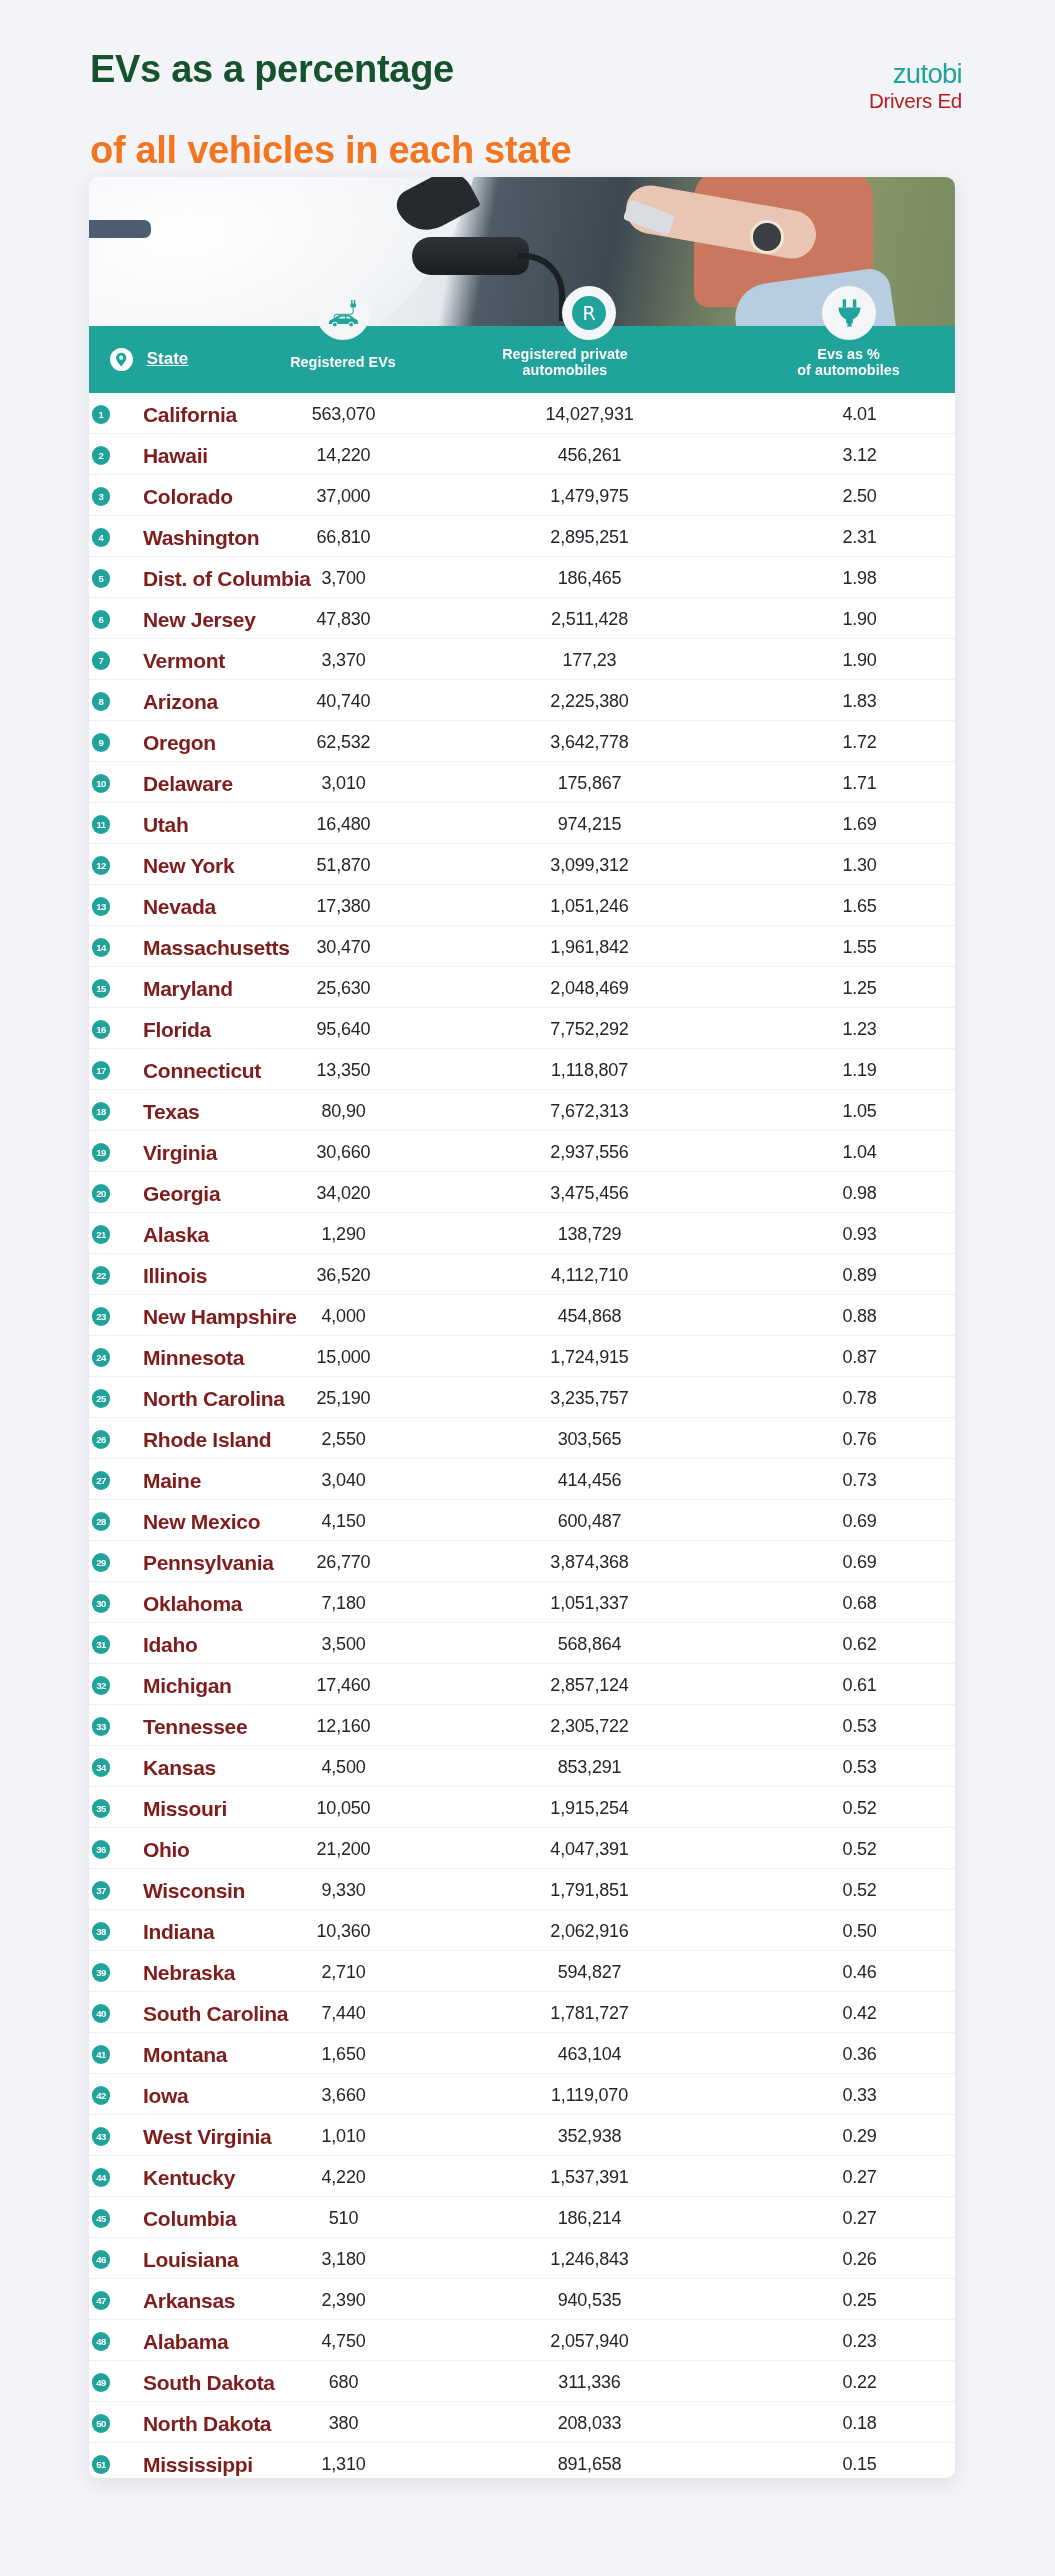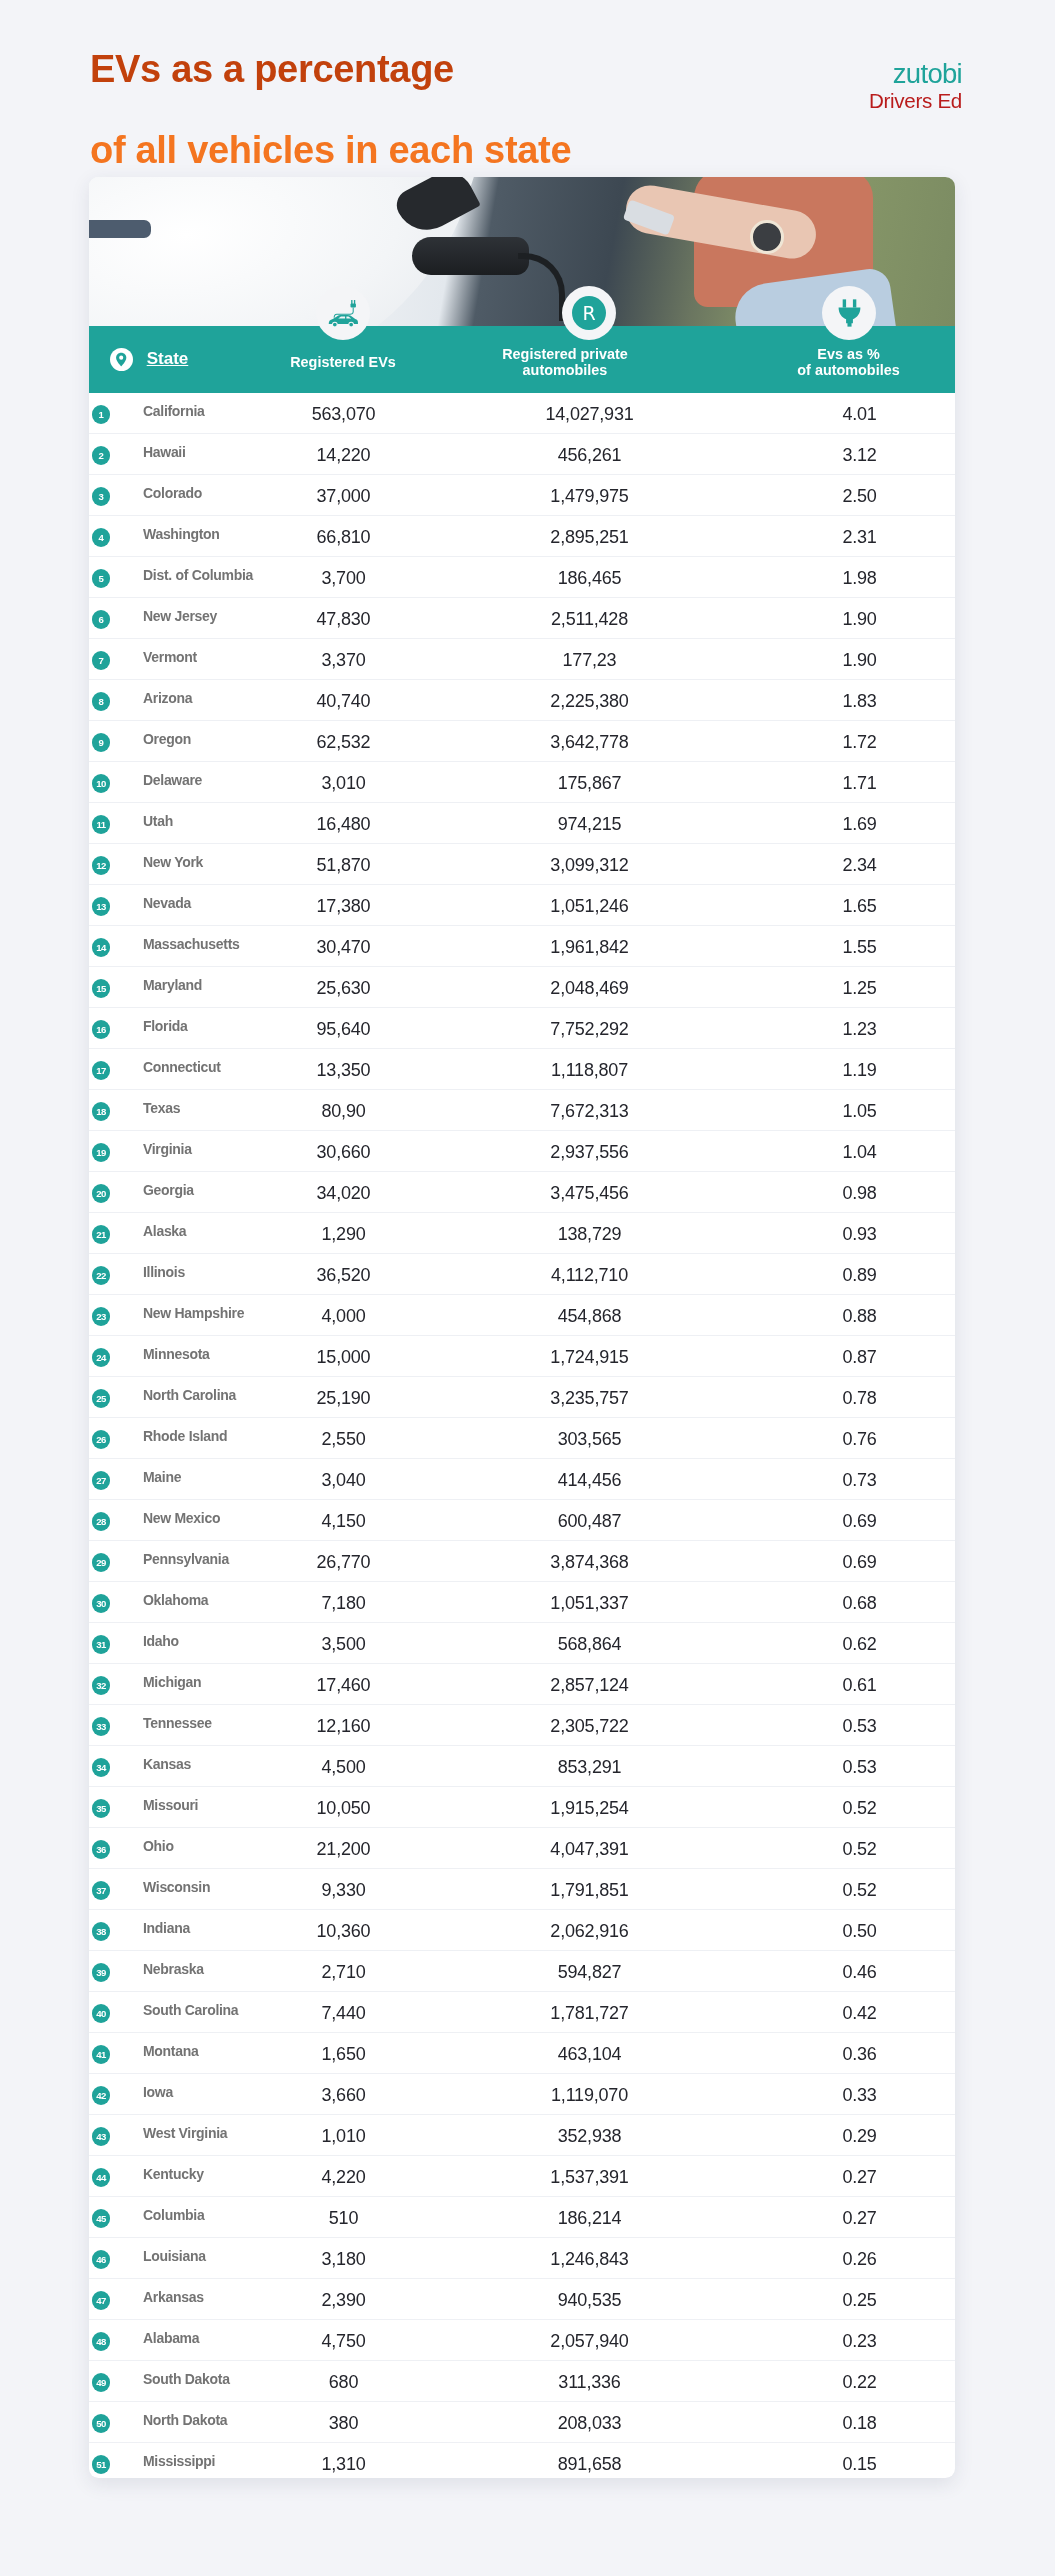--- a/index.html
+++ b/index.html
@@ -13,21 +13,21 @@
     }
     .title {
       position: absolute;
       left: 90px;
       top: 49px;
       font-weight: 700;
       font-size: 38px;
       line-height: 41px;
       letter-spacing: -0.3px;
     }
-    .title .l1 { color: #c2410c; display: block; }
+    .title .l1 { color: #14532d; display: block; }
     .title .l2 { color: #f47520; display: block; margin-top: 40px; }
     .logo {
       position: absolute;
       right: 93px;
       top: 60px;
       text-align: left;
     }
     .logo .brand {
       color: #1fa39a;
       font-weight: 400;
@@ -205,23 +205,23 @@
       background: #1fa39a;
       color: #ffffff;
       font-size: 9.6px;
       font-weight: 700;
       display: flex; align-items: center; justify-content: center;
       letter-spacing: -0.5px;
     }
     .state {
       position: absolute;
       left: 54px; top: 9.6px;
-      font-size: 14px;
+      font-size: 21px;
       font-weight: 700;
-      color: #737373;
+      color: #7f1d1d;
       letter-spacing: -0.3px;
       white-space: nowrap;
     }
     .num {
       position: absolute;
       top: 11px;
       font-size: 18px;
       color: #24252c;
       text-align: center;
       letter-spacing: -0.2px;
@@ -388,21 +388,21 @@
         <span class="state">Utah</span>
         <span class="num c-evs">16,480</span>
         <span class="num c-autos">974,215</span>
         <span class="num c-pct">1.69</span>
       </div>
       <div class="row">
         <span class="badge">12</span>
         <span class="state">New York</span>
         <span class="num c-evs">51,870</span>
         <span class="num c-autos">3,099,312</span>
-        <span class="num c-pct">2.34</span>
+        <span class="num c-pct">1.30</span>
       </div>
       <div class="row">
         <span class="badge">13</span>
         <span class="state">Nevada</span>
         <span class="num c-evs">17,380</span>
         <span class="num c-autos">1,051,246</span>
         <span class="num c-pct">1.65</span>
       </div>
       <div class="row">
         <span class="badge">14</span>

